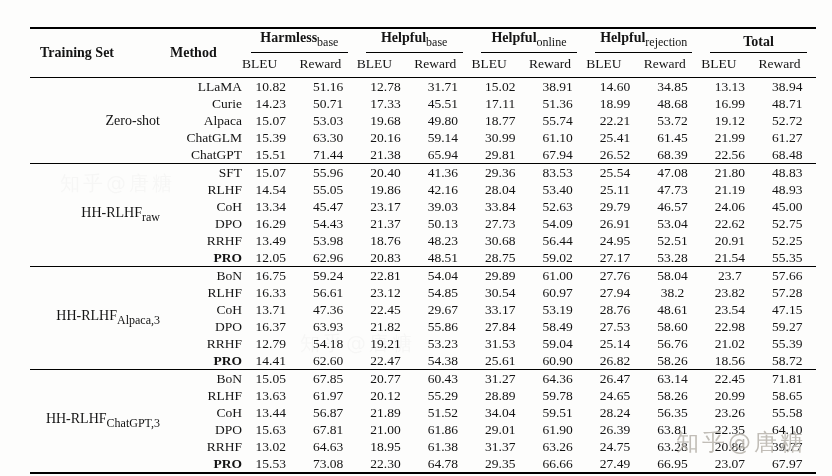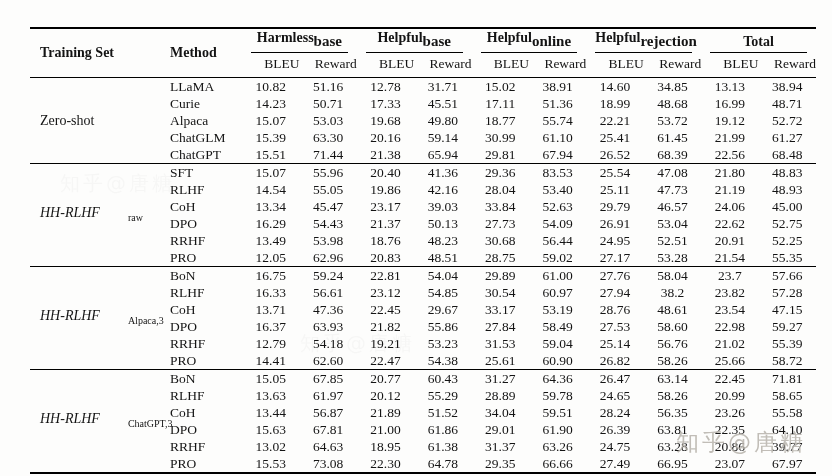--- a/index.html
+++ b/index.html
@@ -16,35 +16,35 @@
   
   th.colhead{
     font-weight:bold;font-size:14px;text-align:left;padding-left:10px;
     vertical-align:middle;border-bottom:1.3px solid #000;
   }
   tr.groups th.grp{vertical-align:bottom;height:24px;}
   .grp-inner{
     margin:0 9px;border-bottom:1.2px solid #000;padding-bottom:2px;
     text-align:center;font-weight:bold;font-size:14px;white-space:nowrap;
   }
-  .grp-inner sub{font-size:15px;font-weight:bold;}
+  .grp-inner sub{font-size:12px;font-weight:normal;}
   tr.metrics th{
-    font-size:13.5px;text-align:right;height:22px;
+    font-size:13.5px;text-align:left;height:22px;
     border-bottom:1.3px solid #000;padding-bottom:2px;vertical-align:middle;
   }
   
   tbody td{font-size:13.5px;height:17px;line-height:17px;white-space:nowrap;}
   td.num{text-align:center;}
-  td.method{text-align:left;padding-left:10px;}
-  td.method.bold{font-weight:normal;}
+  td.method{text-align:right;padding-left:10px;}
+  td.method.bold{font-weight:bold;}
   td.tset{
-    text-align:left;padding-left:10px;vertical-align:middle;font-size:14px;
-  }
-  td.tset .ts-italic{font-style:italic;}
-  td.tset sub{font-size:10px;font-style:normal;margin-left:28px;}
+    text-align:right;padding-left:10px;vertical-align:middle;font-size:14px;
+  }
+  td.tset .ts-italic{}
+  td.tset sub{font-size:12px;font-style:normal;}
   tr.section-start td{border-top:1.3px solid #000;}
   
   .watermark{
     position:absolute;left:676px;top:427px;font-size:23px;line-height:30px;
     color:#b7b3ab;opacity:0.85;letter-spacing:3px;white-space:nowrap;
     font-family:"DejaVu Sans", sans-serif;
   }
   .ghost{
     position:absolute;font-size:20px;color:#555;opacity:0.035;
     font-family:"DejaVu Sans", sans-serif;white-space:nowrap;letter-spacing:3px;
@@ -317,21 +317,21 @@
         <tr>
           <td class="method bold">PRO</td>
           <td class="num">14.41</td>
           <td class="num">62.60</td>
           <td class="num">22.47</td>
           <td class="num">54.38</td>
           <td class="num">25.61</td>
           <td class="num">60.90</td>
           <td class="num">26.82</td>
           <td class="num">58.26</td>
-          <td class="num">25.66</td>
+          <td class="num">18.56</td>
           <td class="num">58.72</td>
         </tr>
         <tr class="section-start">
           <td class="tset" rowspan="6"><span class="ts-italic">HH-RLHF</span><sub>ChatGPT,3</sub></td>
           <td class="method">BoN</td>
           <td class="num">15.05</td>
           <td class="num">67.85</td>
           <td class="num">20.77</td>
           <td class="num">60.43</td>
           <td class="num">31.27</td>

